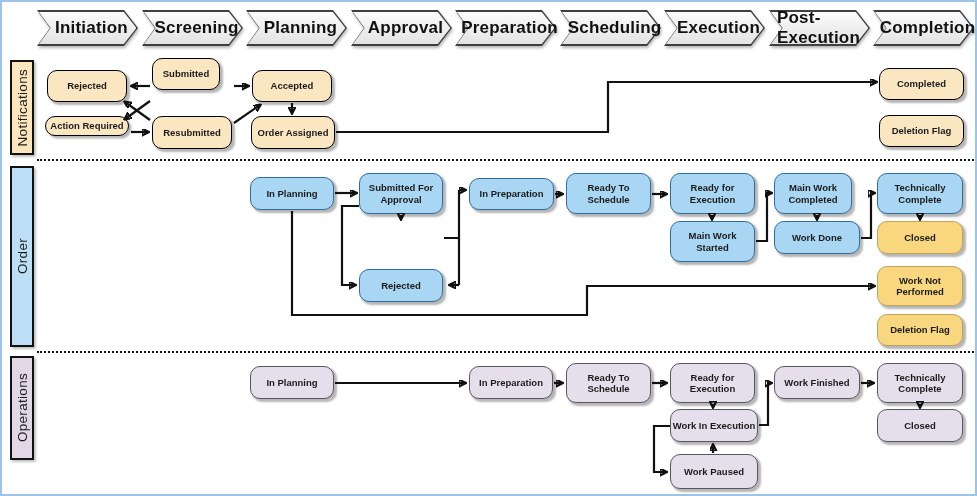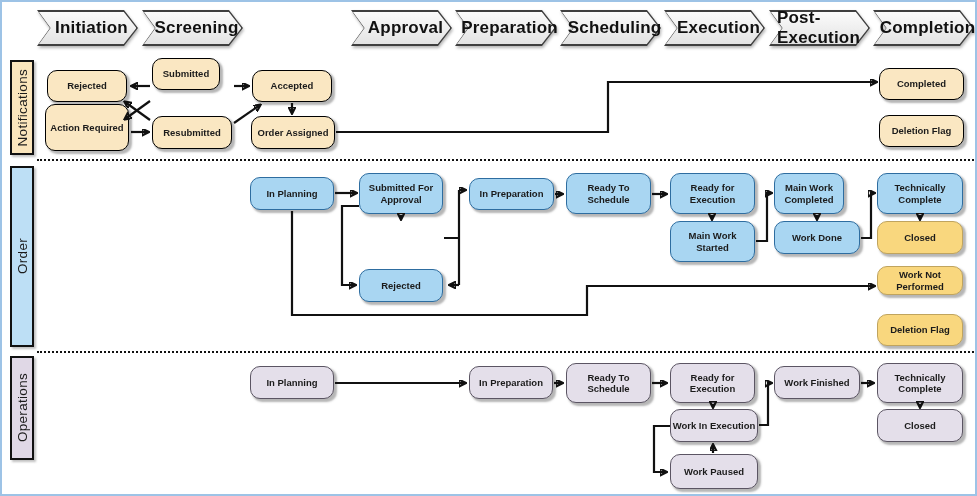--- a/index.html
+++ b/index.html
@@ -50,20 +50,25 @@
   <div class="chev" style="left:35px">
       <div class="shape"></div>
       <div class="fill"></div>
       <div class="lbl">Initiation</div>
     </div>
   <div class="chev" style="left:140px">
       <div class="shape"></div>
       <div class="fill"></div>
       <div class="lbl">Screening</div>
     </div>
+  <div class="chev" style="left:244px">
+      <div class="shape"></div>
+      <div class="fill"></div>
+      <div class="lbl">Planning</div>
+    </div>
   <div class="chev" style="left:349px">
       <div class="shape"></div>
       <div class="fill"></div>
       <div class="lbl">Approval</div>
     </div>
   <div class="chev" style="left:453px">
       <div class="shape"></div>
       <div class="fill"></div>
       <div class="lbl">Preparation</div>
     </div>
@@ -97,38 +102,38 @@
   <div class="lane-label ll-ops" style="top:354px;height:104px;">
       <span>Operations</span>
     </div>
 
   <div class="dotline" style="top:157px"></div>
   <div class="dotline" style="top:349px"></div>
 
   <div class="box cream" style="left:45px;top:68px;width:80px;height:32px">Rejected</div>
   <div class="box cream" style="left:150px;top:56px;width:68px;height:32px">Submitted</div>
   <div class="box cream" style="left:250px;top:68px;width:80px;height:32px">Accepted</div>
-  <div class="box cream nowrap" style="left:43px;top:102px;width:84px;height:47px">Action Required</div>
+  <div class="box cream nowrap" style="left:43px;top:114px;width:84px;height:20px">Action Required</div>
   <div class="box cream" style="left:150px;top:114px;width:80px;height:33px">Resubmitted</div>
   <div class="box cream nowrap" style="left:249px;top:114px;width:84px;height:33px">Order Assigned</div>
   <div class="box cream" style="left:877px;top:66px;width:85px;height:32px">Completed</div>
   <div class="box cream nowrap" style="left:877px;top:113px;width:85px;height:32px">Deletion Flag</div>
 
   <div class="box blue" style="left:248px;top:175px;width:84px;height:33px">In Planning</div>
   <div class="box blue" style="left:357px;top:171px;width:84px;height:41px">Submitted For Approval</div>
   <div class="box blue" style="left:357px;top:267px;width:84px;height:33px">Rejected</div>
   <div class="box blue nowrap" style="left:467px;top:176px;width:85px;height:32px">In Preparation</div>
   <div class="box blue" style="left:564px;top:171px;width:85px;height:41px">Ready To Schedule</div>
   <div class="box blue" style="left:668px;top:171px;width:85px;height:41px">Ready for Execution</div>
   <div class="box blue" style="left:668px;top:219px;width:85px;height:41px">Main Work Started</div>
-  <div class="box blue" style="left:772px;top:171px;width:70px;height:41px">Main Work Completed</div>
+  <div class="box blue" style="left:772px;top:171px;width:78px;height:41px">Main Work Completed</div>
   <div class="box blue" style="left:772px;top:219px;width:86px;height:33px">Work Done</div>
   <div class="box blue" style="left:875px;top:171px;width:86px;height:41px">Technically Complete</div>
   <div class="box gold" style="left:875px;top:219px;width:86px;height:33px">Closed</div>
-  <div class="box gold" style="left:875px;top:264px;width:86px;height:29px">Work Not Performed</div>
+  <div class="box gold" style="left:875px;top:264px;width:86px;height:40px">Work Not Performed</div>
   <div class="box gold nowrap" style="left:875px;top:312px;width:86px;height:32px">Deletion Flag</div>
 
   <div class="box purple" style="left:248px;top:364px;width:84px;height:33px">In Planning</div>
   <div class="box purple nowrap" style="left:467px;top:364px;width:84px;height:33px">In Preparation</div>
   <div class="box purple" style="left:564px;top:361px;width:85px;height:40px">Ready To Schedule</div>
   <div class="box purple" style="left:668px;top:361px;width:85px;height:40px">Ready for Execution</div>
   <div class="box purple nowrap" style="left:668px;top:407px;width:88px;height:33px">Work In Execution</div>
   <div class="box purple" style="left:668px;top:452px;width:88px;height:35px">Work Paused</div>
   <div class="box purple nowrap" style="left:772px;top:364px;width:86px;height:33px">Work Finished</div>
   <div class="box purple" style="left:875px;top:361px;width:86px;height:40px">Technically Complete</div>

